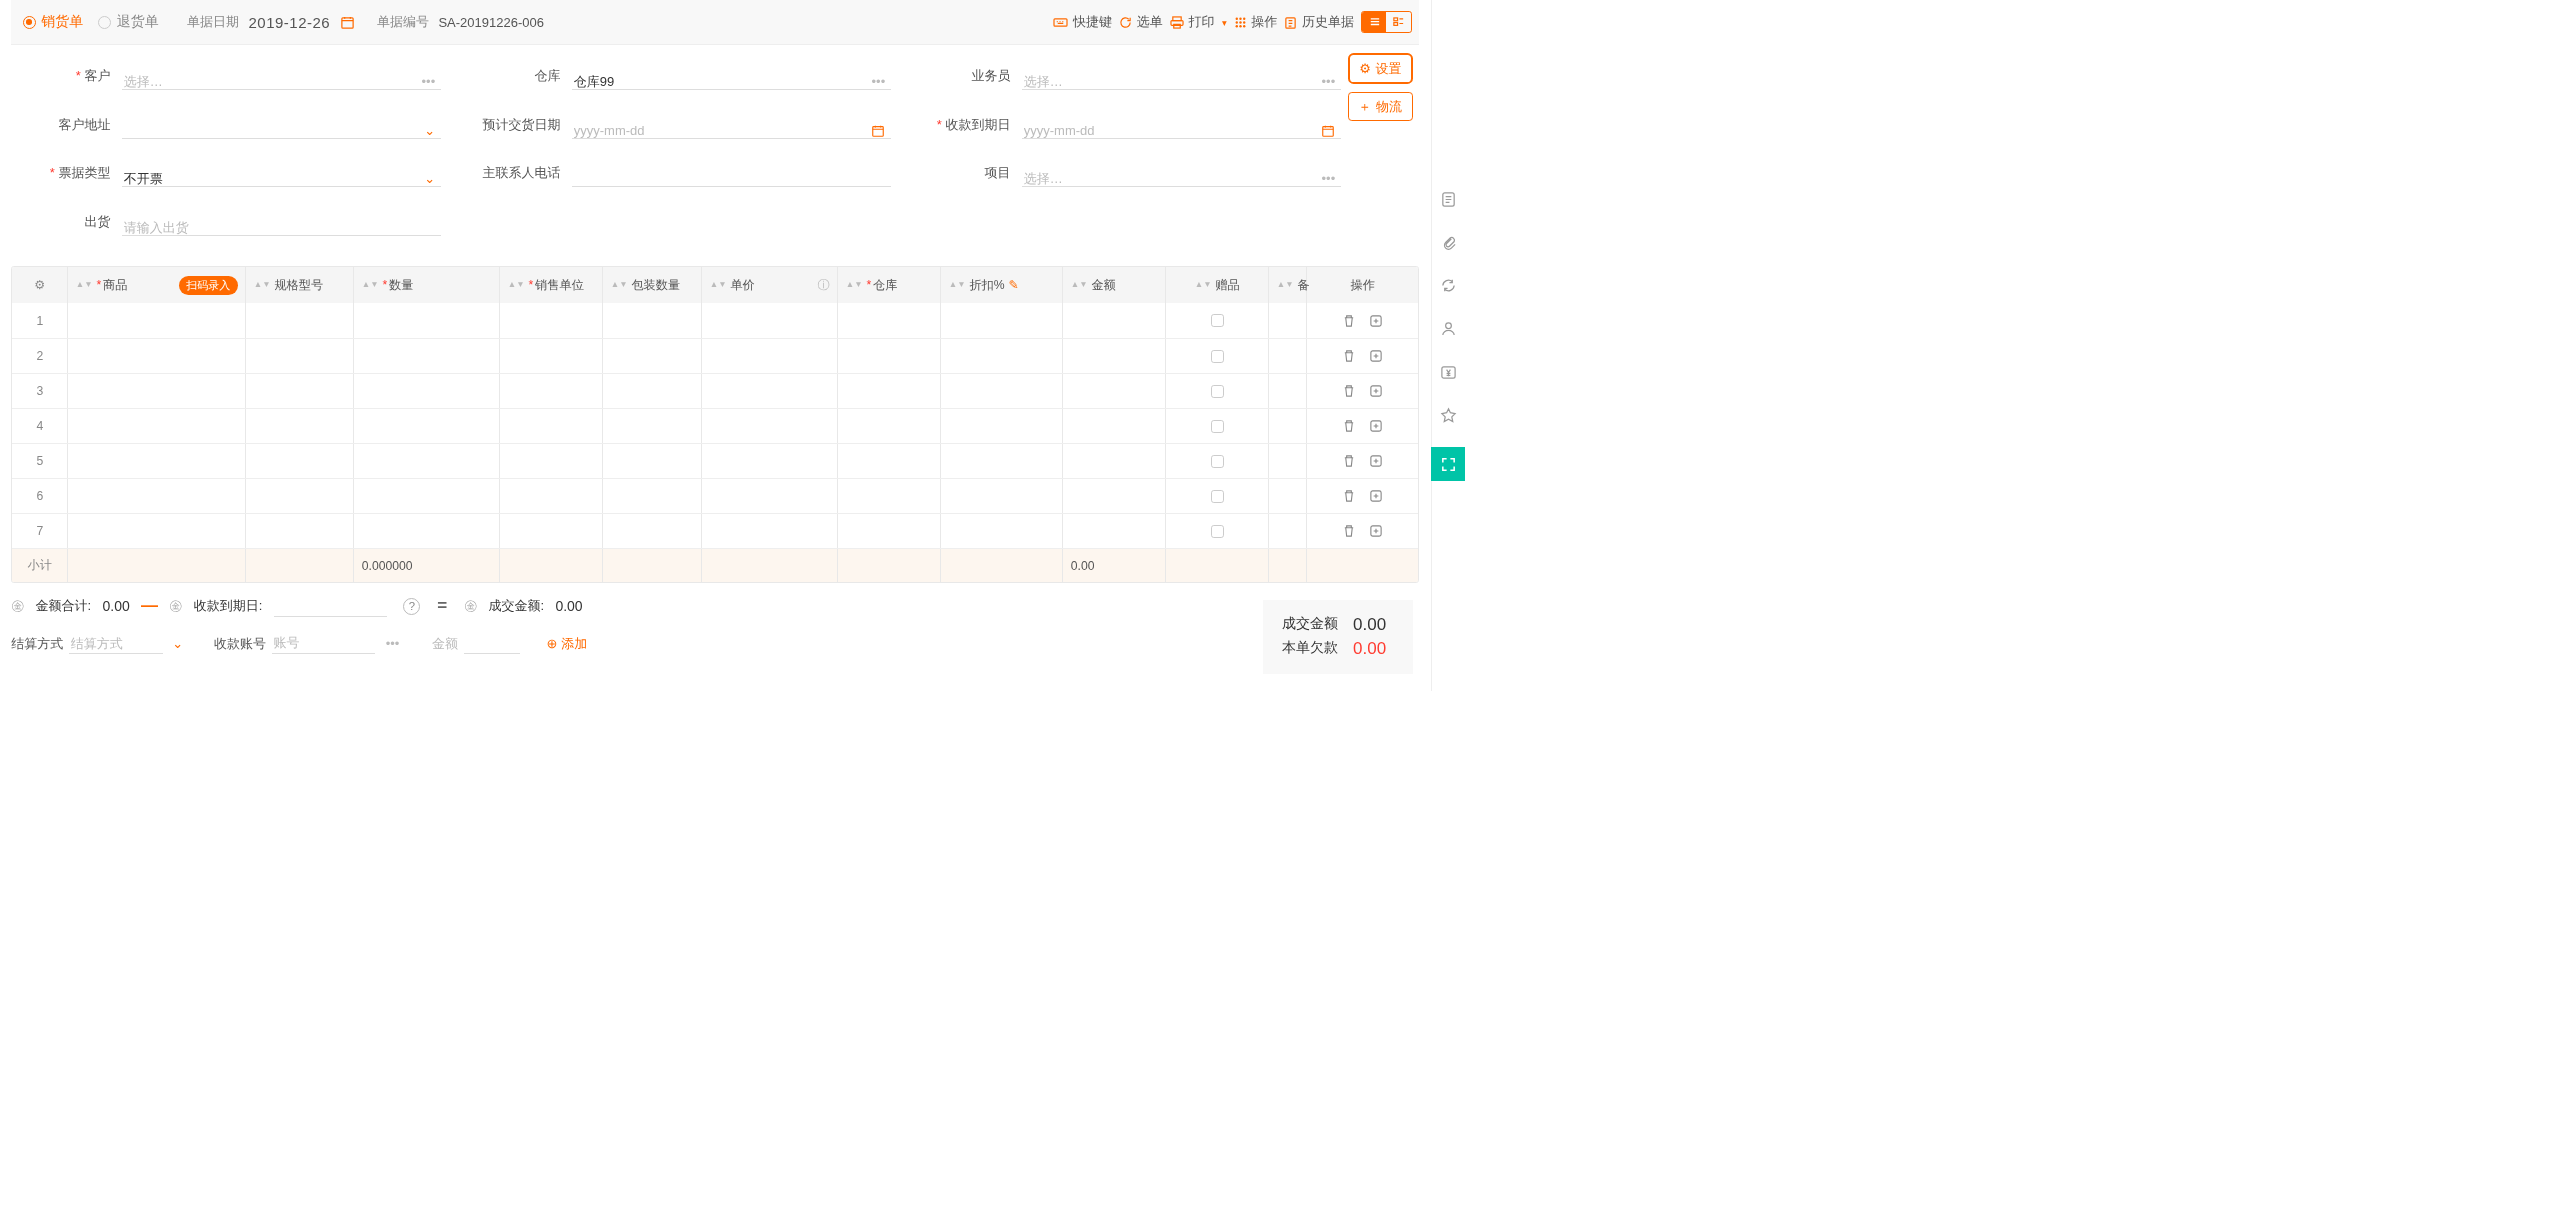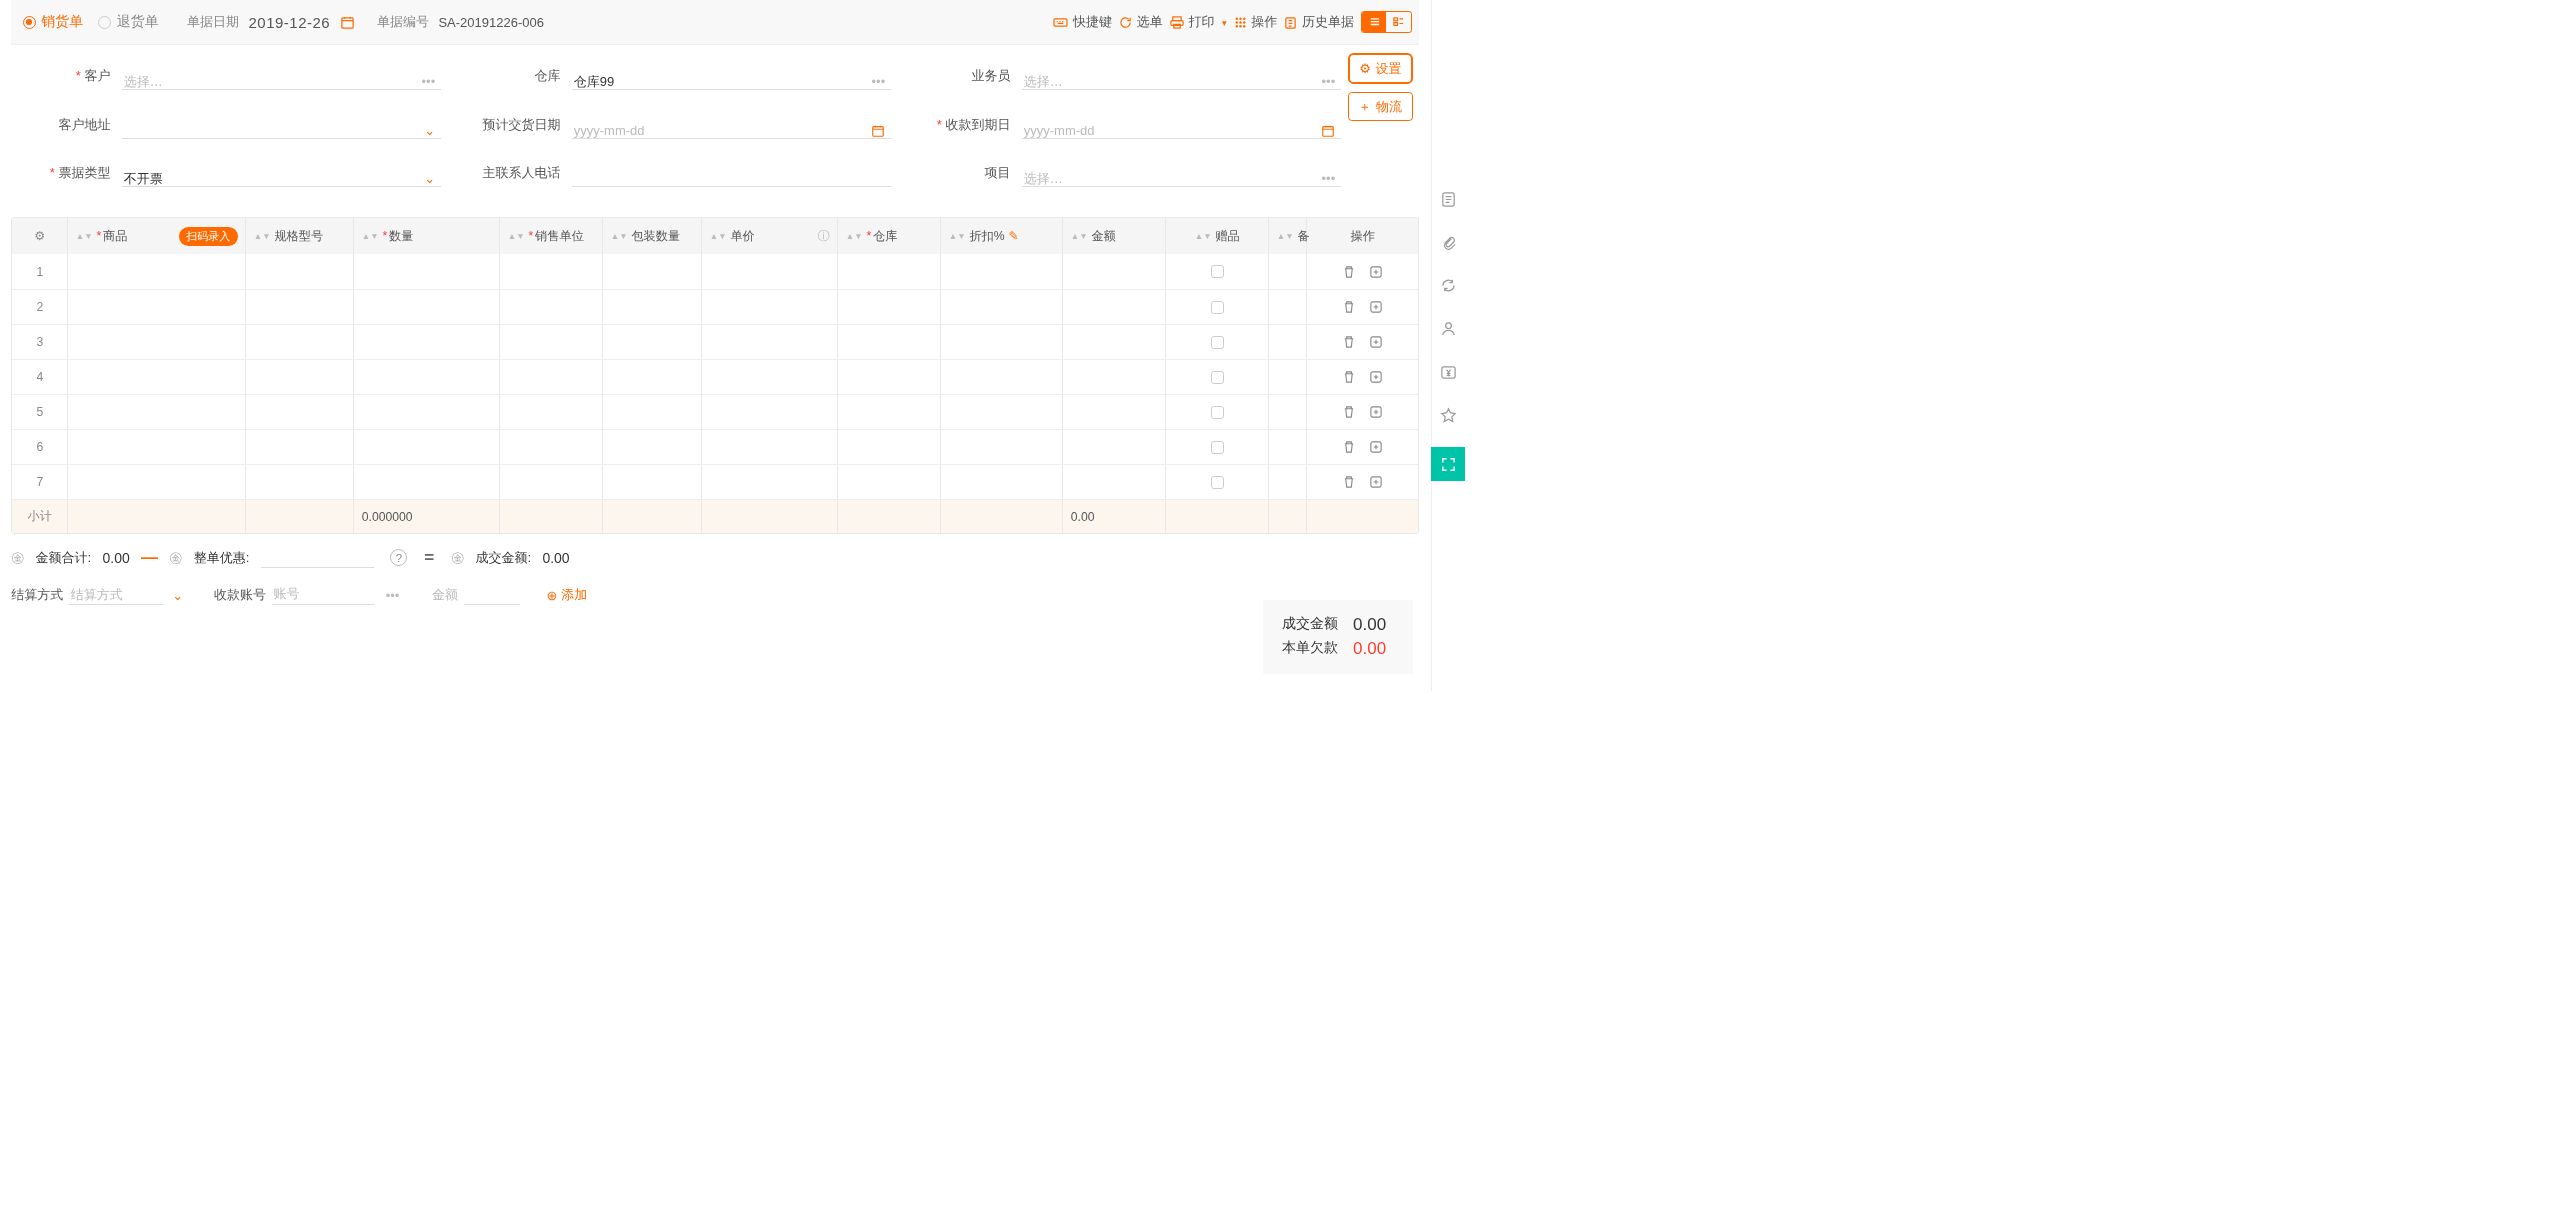--- a/index.html
+++ b/index.html
@@ -280,20 +280,28 @@
             </div>
           </div>
       <div class="field">
             <div class="flabel"><span>项目</span></div>
             <div class="finput">
               <input placeholder="选择…" style="">
               <span class="suffix">•••</span>
             </div>
           </div>
     </div>
+    <div class="form-row">
+      <div class="field">
+            <div class="flabel"><span>出货</span></div>
+            <div class="finput">
+              <input placeholder="请输入出货" style="">
+            </div>
+          </div>
+    </div>
   </div>
 
   <div class="table">
     <div class="thead">
       <div class="th c-gear">
             <span style="color:#888">⚙</span>
           </div>
       <div class="th c-prod">
             <span class="sort">▲▼</span>
             <span class="req">*</span>
@@ -585,21 +593,21 @@
     </div>
   </div>
 
   <div class="footer">
     <div class="frow1">
       <span class="yen">㊎</span>
       <span>金额合计:</span>
       <span class="amt0">0.00</span>
       <span class="minus">—</span>
       <span class="yen">㊎</span>
-      <span>整单优惠:</span>
+      <span>收款到期日:</span>
       <span class="uline"></span>
       <span class="help">?</span>
       <span class="eq">=</span>
       <span class="yen">㊎</span>
       <span>成交金额:</span>
       <span class="amt0">0.00</span>
     </div>
     <div class="frow2">
       <div class="seg">
             <span class="flabel2">结算方式</span>

